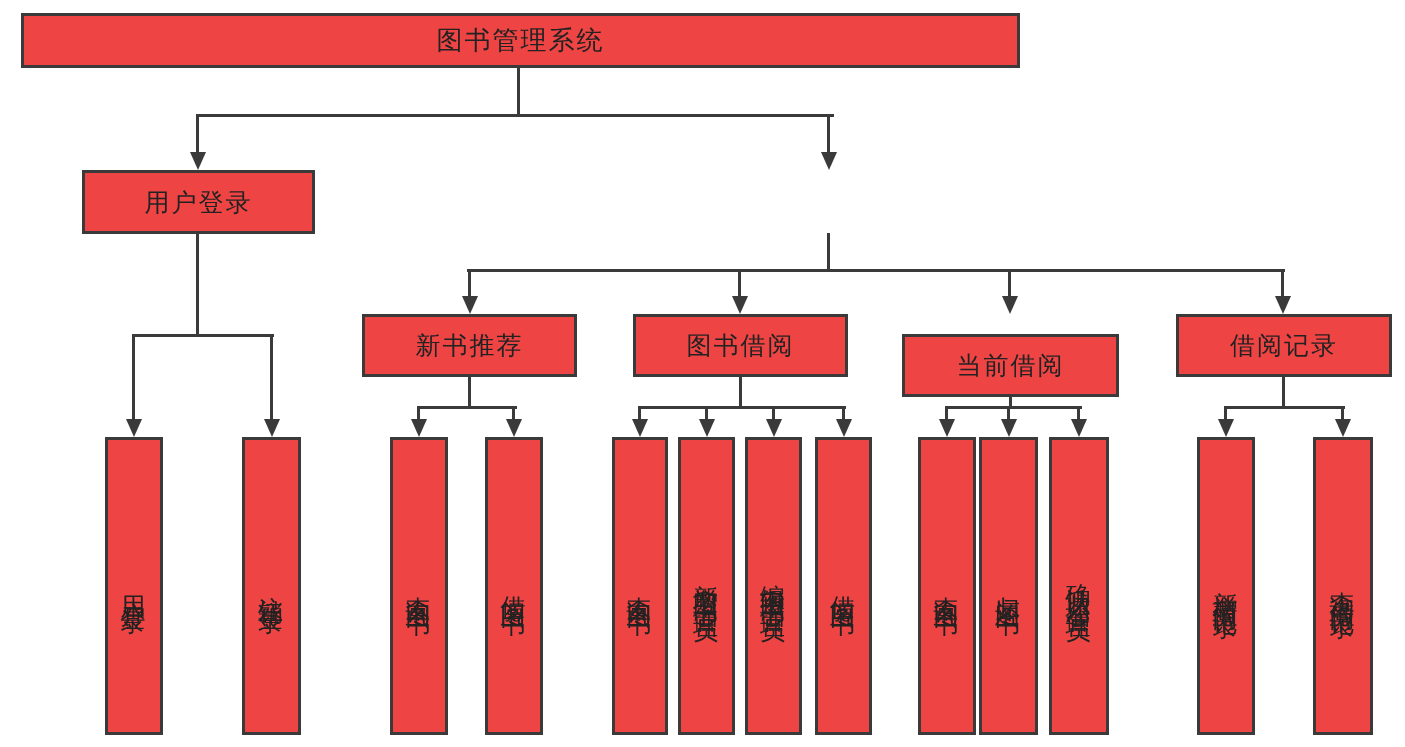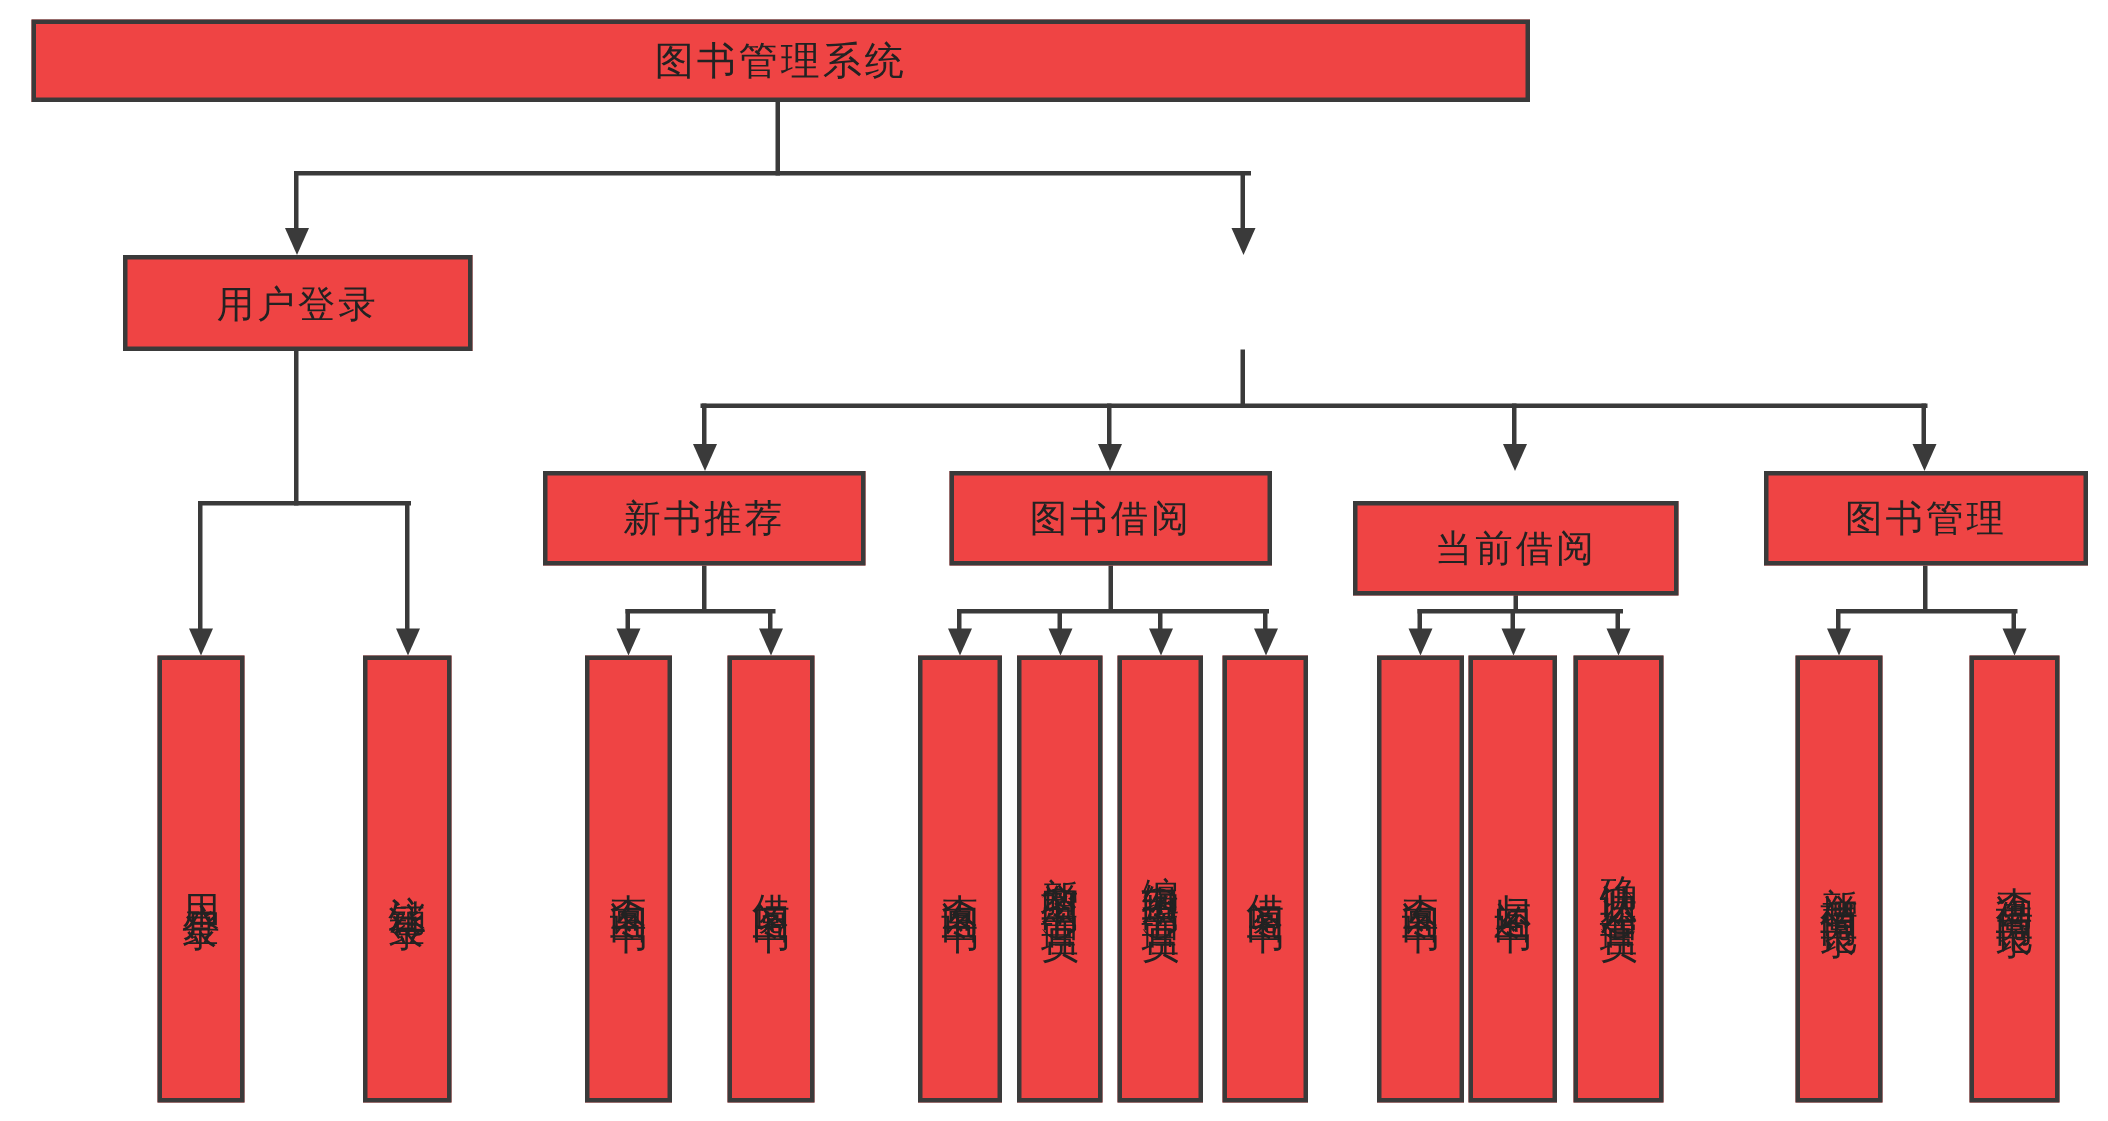--- a/index.html
+++ b/index.html
@@ -98,21 +98,21 @@
   <div class="vline" style="left:1341px;top:406px;height:16px;"></div>
   <div class="arrow" style="left:1335px;top:419px;"></div>
 
   <div class="box root" style="left:21px;top:13px;width:999px;height:55px;">图书管理系统</div>
 
   <div class="box" style="left:82px;top:170px;width:233px;height:64px;">用户登录</div>
 
   <div class="box" style="left:362px;top:314px;width:215px;height:63px;">新书推荐</div>
   <div class="box" style="left:633px;top:314px;width:215px;height:63px;">图书借阅</div>
   <div class="box" style="left:902px;top:314px;width:217px;height:63px;margin-top:20px;">当前借阅</div>
-  <div class="box" style="left:1176px;top:314px;width:216px;height:63px;">图书管理</div>
+  <div class="box" style="left:1176px;top:314px;width:216px;height:63px;">借阅记录</div>
 
   <div class="box vbox" style="left:105px;top:437px;width:58px;height:298px;">用户登录</div>
   <div class="box vbox" style="left:242px;top:437px;width:59px;height:298px;">注销登录</div>
 
   <div class="box vbox" style="left:390px;top:437px;width:58px;height:298px;">查询图书</div>
   <div class="box vbox" style="left:485px;top:437px;width:58px;height:298px;">借阅图书</div>
 
   <div class="box vbox" style="left:612px;top:437px;width:56px;height:298px;">查询图书</div>
   <div class="box vbox" style="left:678px;top:437px;width:57px;height:298px;">新增图书（管理员）</div>
   <div class="box vbox" style="left:745px;top:437px;width:57px;height:298px;">编辑图书（管理员）</div>

